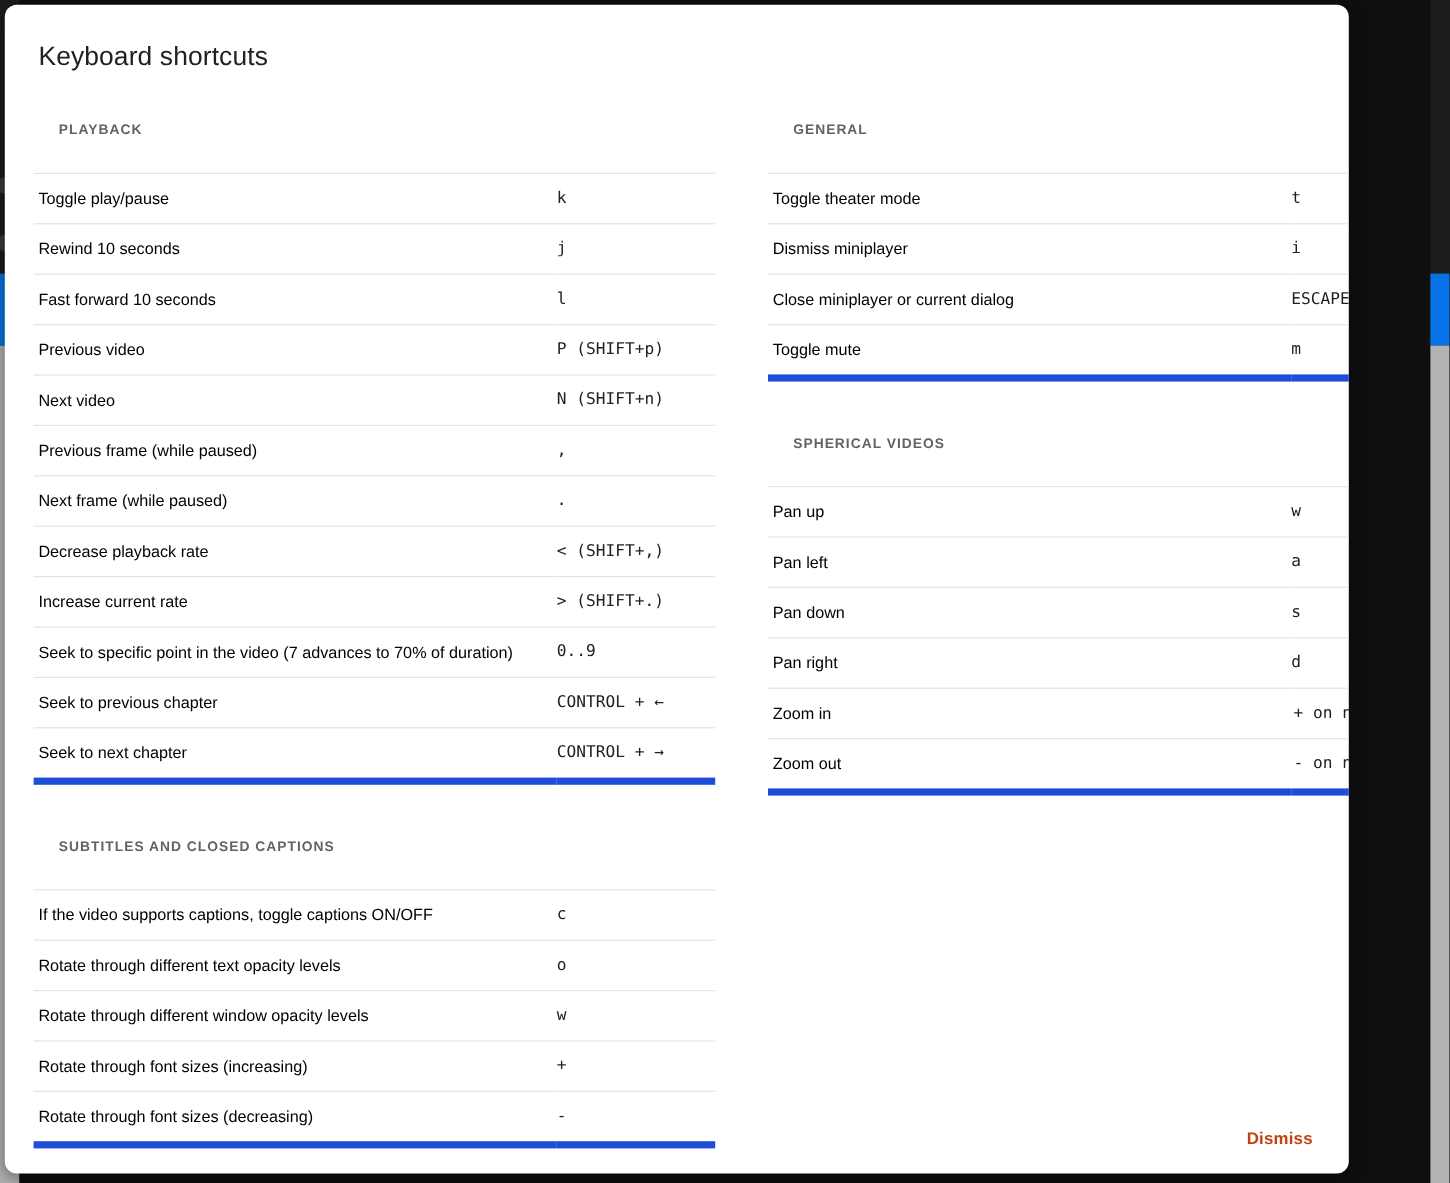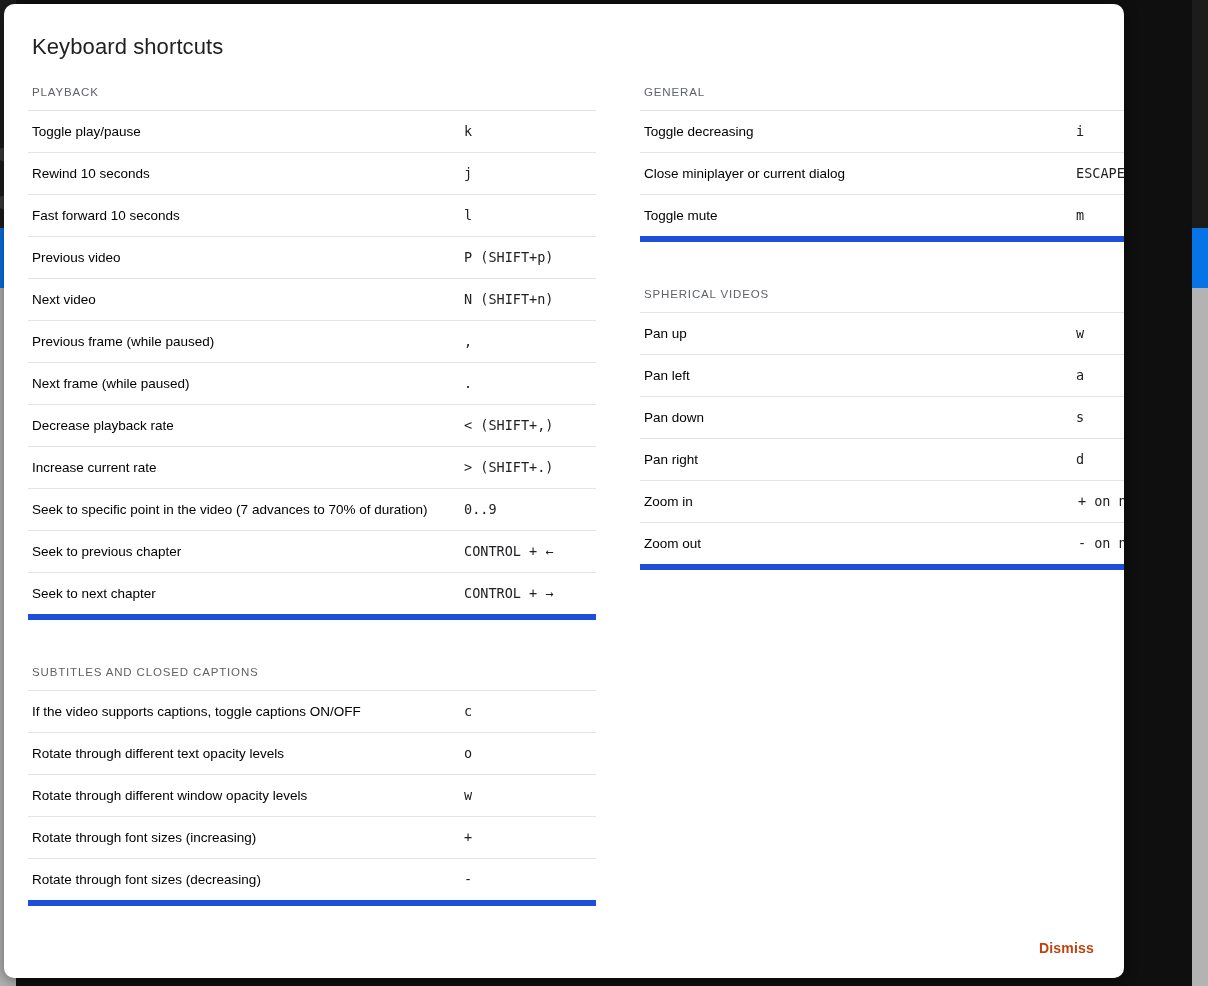--- a/index.html
+++ b/index.html
@@ -85,26 +85,26 @@
   }
   .column {
     width: 564px;
   }
   .column + .column { margin-left: 48px; }
 
   .section + .section { margin-top: 46px; }
 
   .section-title {
     font-size: 11.5px;
-    font-weight: 400;
+    font-weight: 700;
     letter-spacing: .85px;
     color: #5f6368;
     text-transform: uppercase;
     padding: 0 0 12px 4px;
-    margin: 0;
+    margin: 17px;
   }
 
   table.shortcut-table {
     width: 100%;
     border-collapse: collapse;
     table-layout: fixed;
   }
   table.shortcut-table tr {
     border-top: 1px solid #e4e4e4;
   }
@@ -254,21 +254,25 @@
             </tbody>
           </table>
         </div>
       </div>
       <div class="column">
         <div class="section">
           <div class="section-title">GENERAL</div>
           <table class="shortcut-table">
             <tbody>
               <tr>
-                <td class="action">Toggle decreasing</td>
+                <td class="action">Toggle theater mode</td>
+                <td class="keys">t</td>
+              </tr>
+              <tr>
+                <td class="action">Dismiss miniplayer</td>
                 <td class="keys">i</td>
               </tr>
               <tr>
                 <td class="action">Close miniplayer or current dialog</td>
                 <td class="keys">ESCAPE</td>
               </tr>
               <tr>
                 <td class="action">Toggle mute</td>
                 <td class="keys">m</td>
               </tr>

